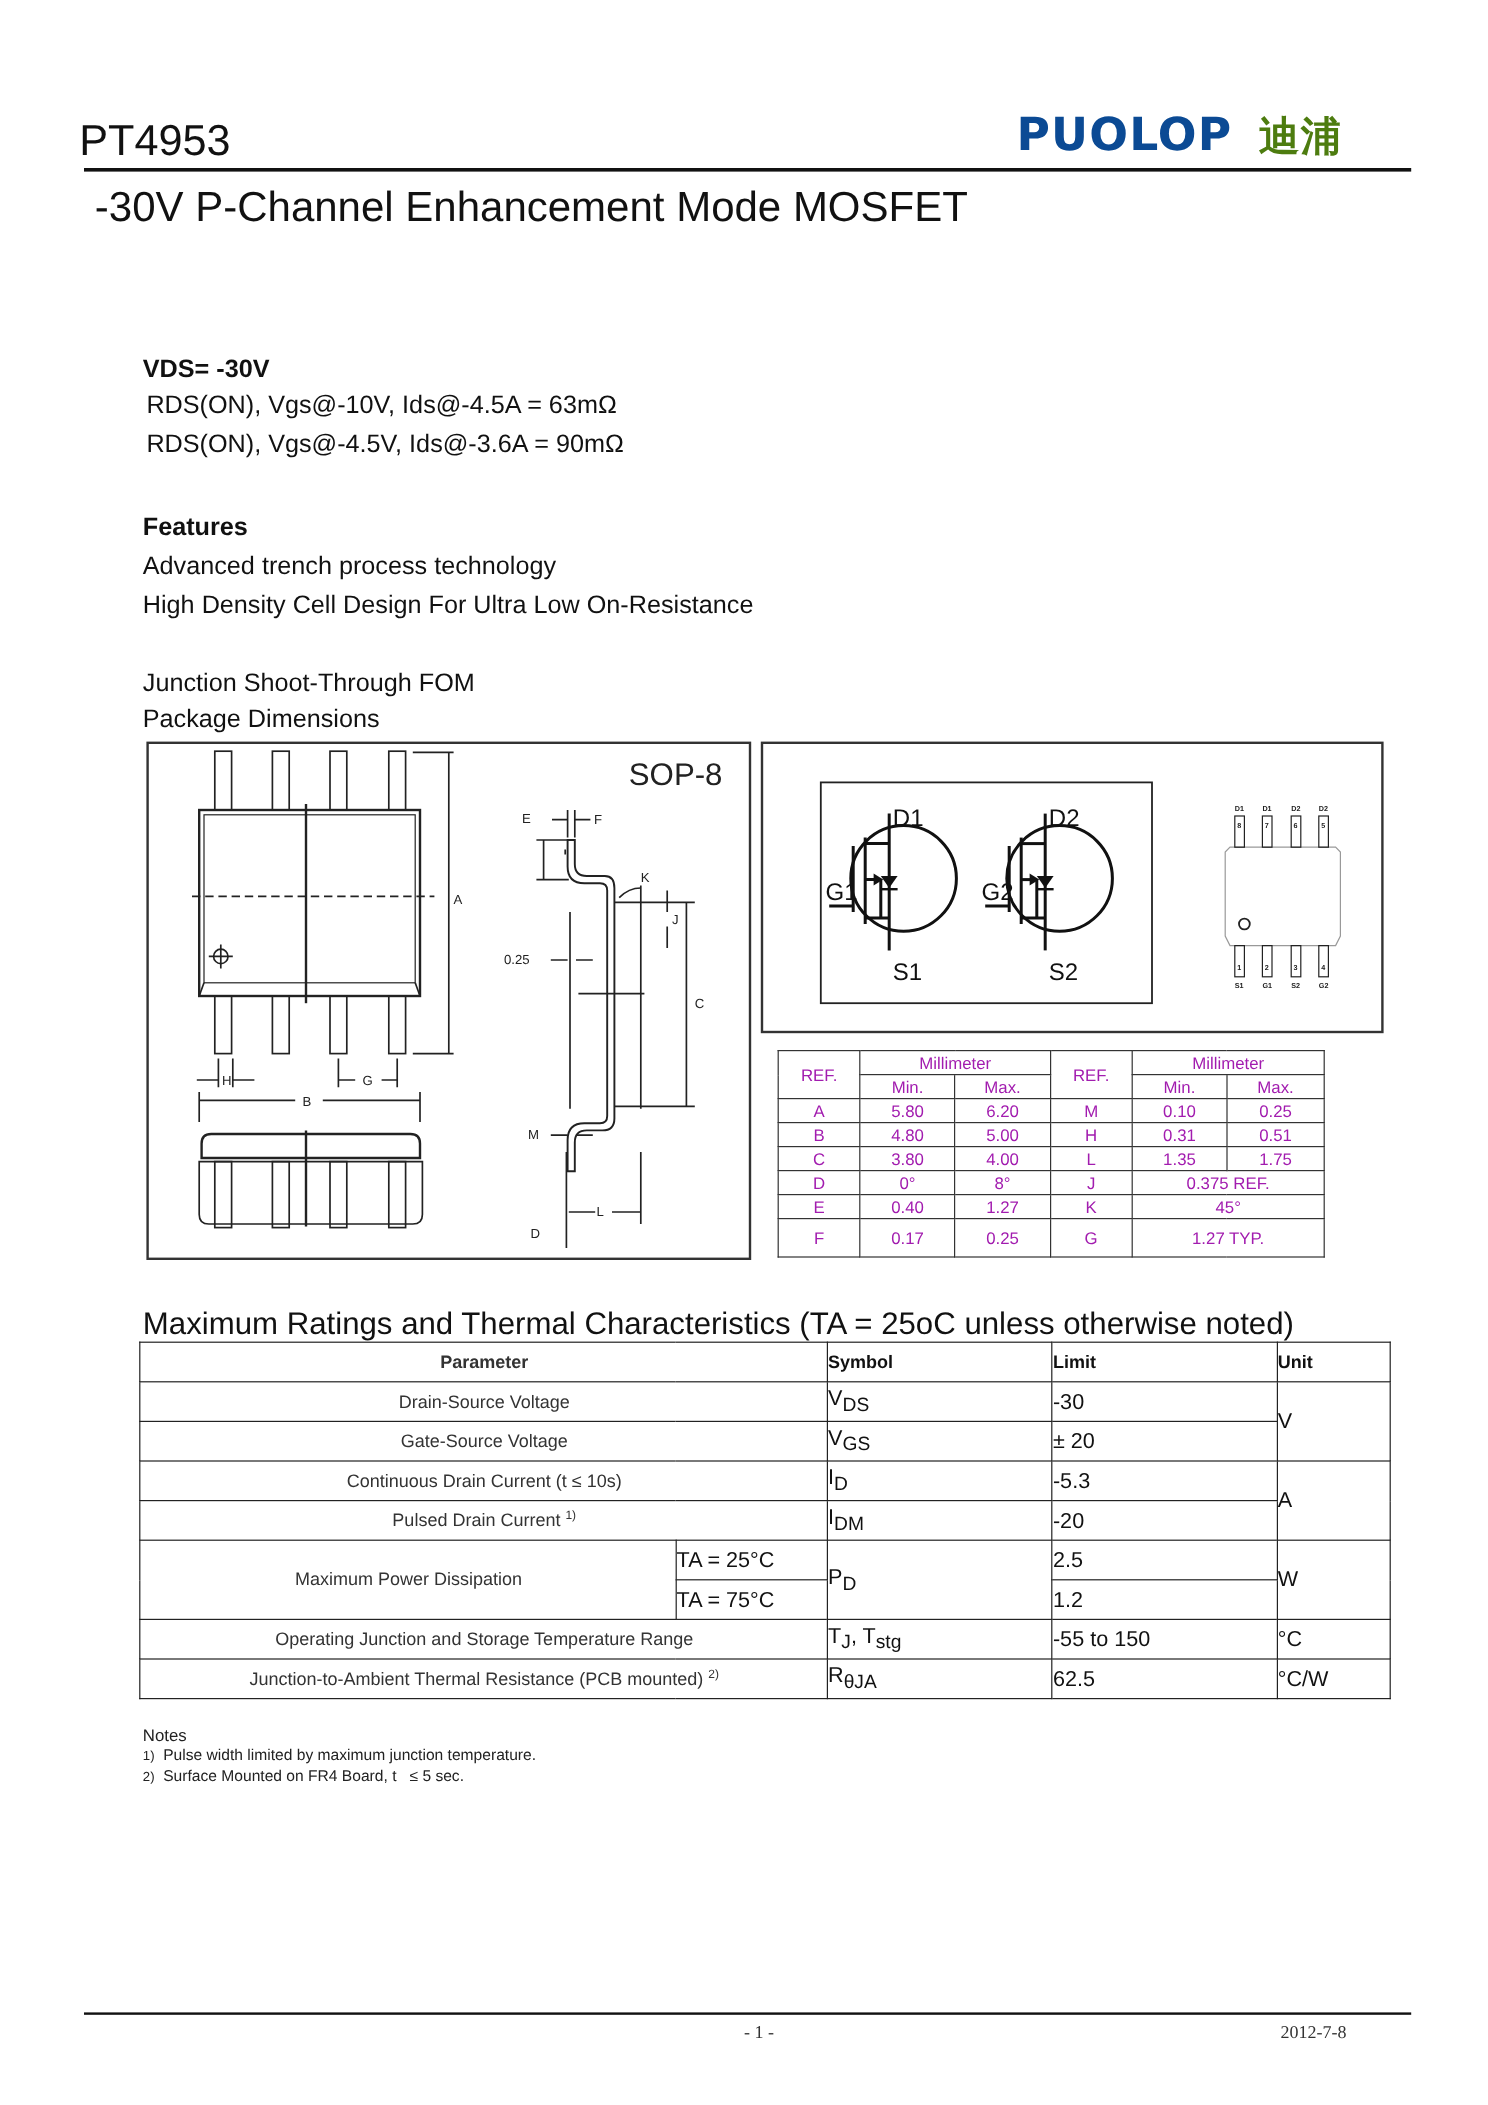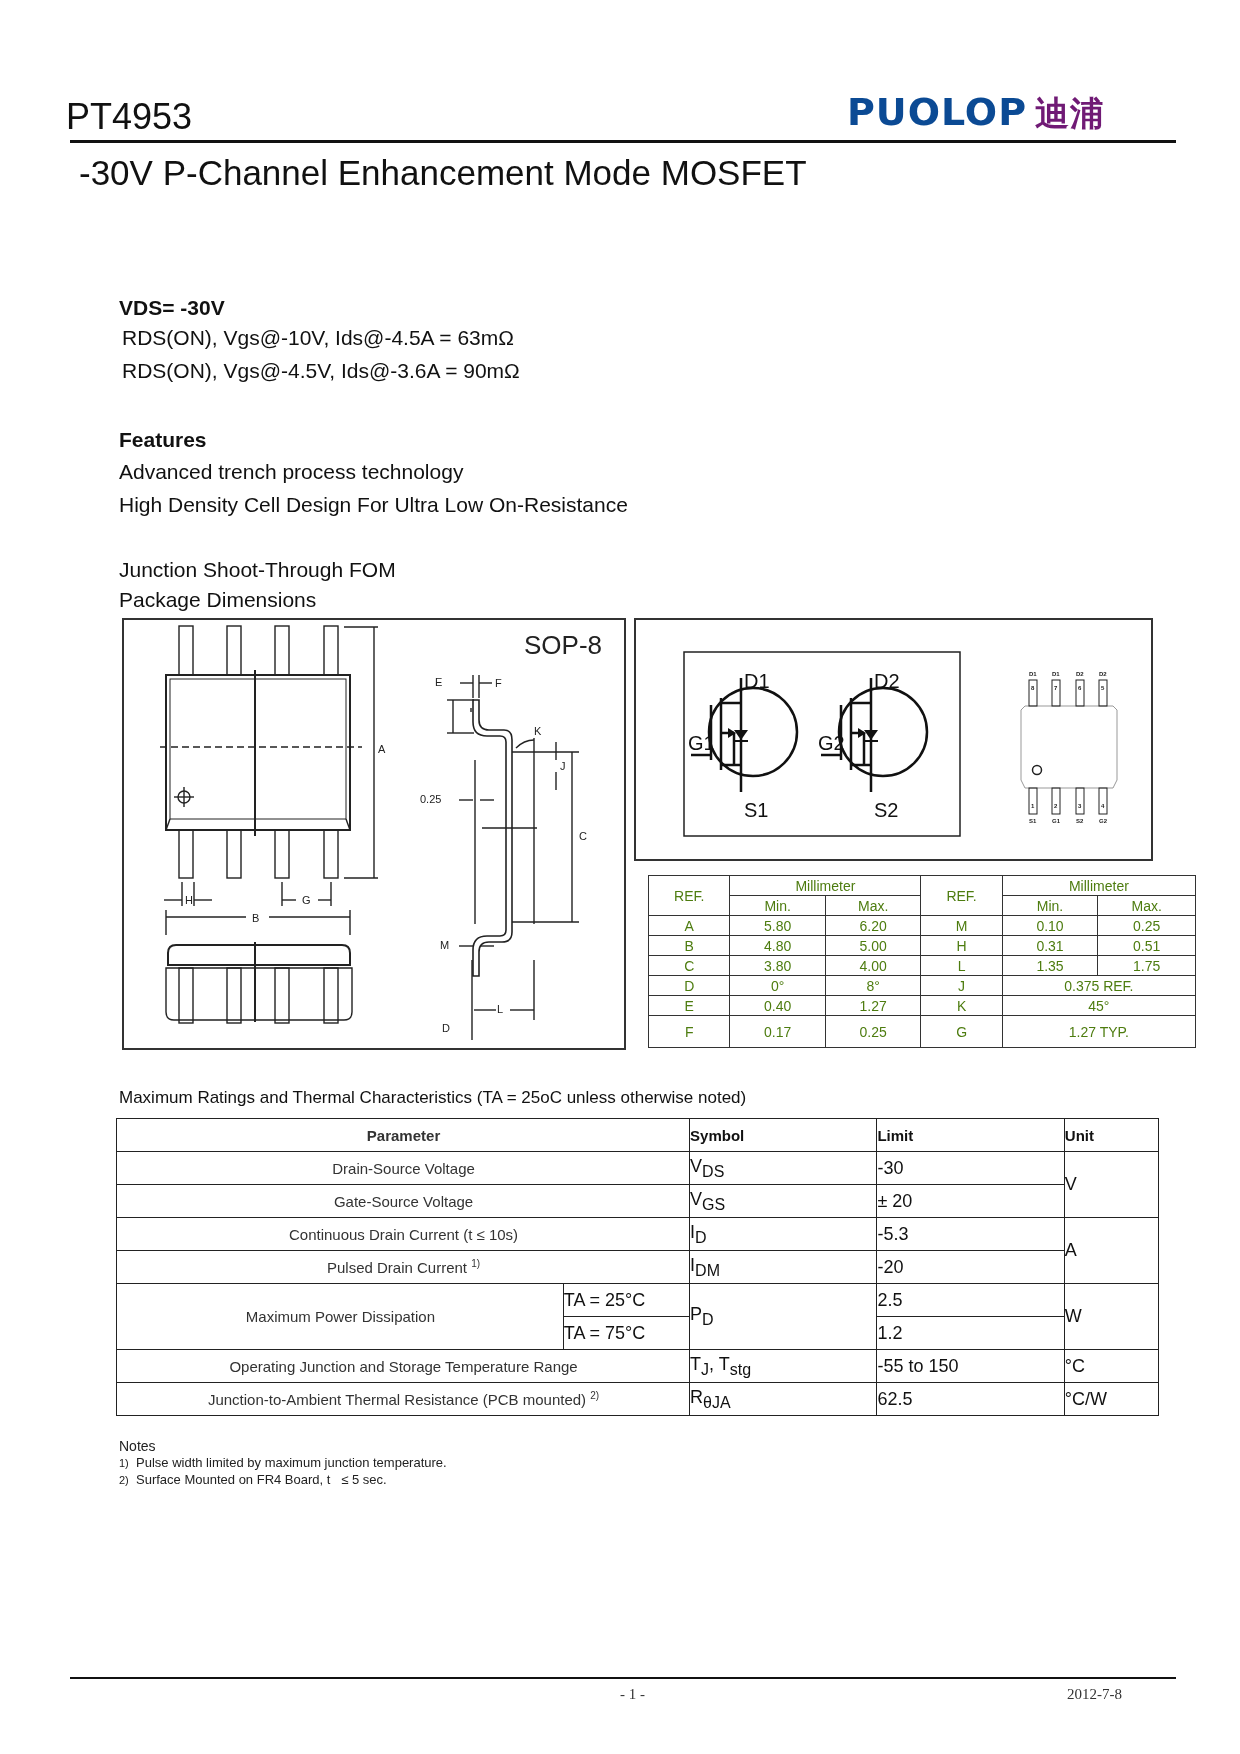--- a/index.html
+++ b/index.html
@@ -1,31 +1,31 @@
 <!DOCTYPE html>
 <html><head>
 <meta charset="utf-8">
 <style>
   html, body { margin:0; padding:0; background:#ffffff; }
   body { width:1240px; height:1754px; position:relative; overflow:hidden; font-family:"Liberation Sans", sans-serif; color:#111; }
   .abs { position:absolute; }
   .part-title { left:66px; top:96px; font-size:36px; font-weight:normal; letter-spacing:0px; }
   .logo { left:847px; top:90px; font-size:38px; font-weight:bold; color:#0b4a94; letter-spacing:1px; font-family:"DejaVu Sans", sans-serif; }
-  .logo .cn { color:#701a75; font-size:34px; margin-left:8px; }
+  .logo .cn { color:#4d7c0f; font-size:34px; margin-left:22px; }
   .hdr-line { left:70px; top:140px; width:1106px; height:3px; background:#111; }
   .subtitle { left:79px; top:153px; font-size:35px; }
   .spec { left:119px; font-size:21px; }
   .spec.b { font-weight:bold; }
   .spec.ind { left:122px; }
   .box { border:2px solid #333; box-sizing:border-box; background:#fff; }
   svg text { font-family:"Liberation Sans", sans-serif; }
   table { border-collapse:collapse; }
-  .dimtab { left:648px; top:875px; width:548px; font-size:14px; color:#4d7c0f; }
+  .dimtab { left:648px; top:875px; width:456px; font-size:14px; color:#a21caf; }
   .dimtab td { border:1px solid #333; text-align:center; padding:0; height:19px; }
-  .rt-title { left:119px; top:1088px; font-size:17px; }
+  .rt-title { left:119px; top:1088px; font-size:26px; }
   .rtab { left:116px; top:1118px; width:1043px; font-size:16px; }
   .rtab td { border:1.5px solid #222; height:32px; padding:0; }
   .rtab .p { text-align:center; color:#333; font-size:15px; padding-left:1px; }
   .rtab .c { text-align:left; font-size:18px; }
   .rtab .h { font-weight:bold; font-size:15px; }
   .rtab sub { font-size:16px; }
   .rtab sup { font-size:10px; }
   .notes { left:119px; font-size:13px; color:#222; }
   .ftr-line { left:70px; top:1677px; width:1106px; height:2px; background:#111; }
   .ftr { top:1686px; font-size:15px; font-family:"Liberation Serif", serif; color:#333; }

